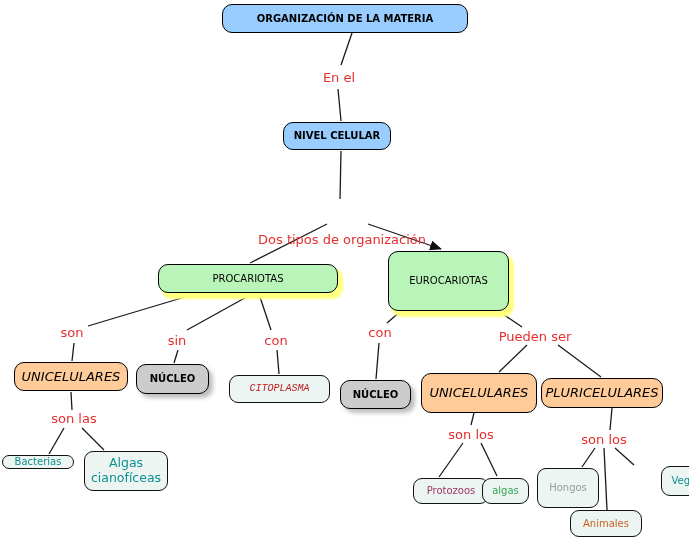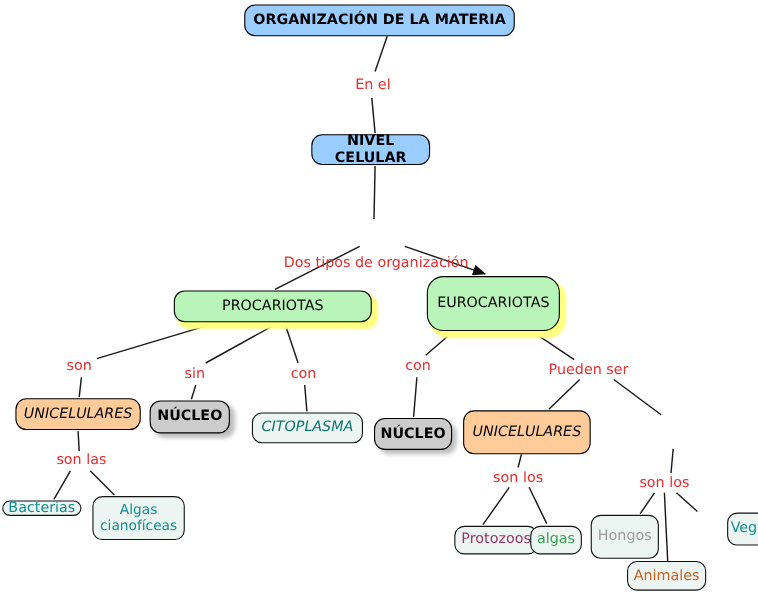--- a/index.html
+++ b/index.html
@@ -5,30 +5,30 @@
   html,body{margin:0;padding:0;background:#ffffff;}
   #canvas{
     position:relative;width:689px;height:539px;background:#ffffff;overflow:hidden;
     font-family:"DejaVu Sans","Liberation Sans",sans-serif;
   }
   #wires{position:absolute;left:0;top:0;width:689px;height:539px;}
   .node{
     position:absolute;box-sizing:border-box;
     display:flex;align-items:center;justify-content:center;text-align:center;
     border:1.6px solid #000;border-radius:10px;
-    font-size:13px;color:#000;background:#fff;line-height:1.18;
+    font-size:10px;color:#000;background:#fff;line-height:1.18;
     padding:1px 3px;white-space:pre-line;
   }
   .blue{background:#99ccff;font-weight:bold;}
   .green{background:#b9f4b9;font-weight:normal;box-shadow:4px 5px 2px 1px #ffff80;}
   .orange{background:#ffcc99;font-style:italic;font-size:13px;}
   .gray{background:#cccccc;font-weight:bold;box-shadow:4px 4px 4px #bfbfbf;}
   .leaf{background:#edf5f3;border-width:1.4px;border-radius:9px;border-color:#111;}
   .t-teal{color:#0f8f8f;}
-  .t-green{color:#0f766e;font-style:italic;}
+  .t-green{color:#b91c1c;font-style:italic;font-family:Liberation Mono, monospace;}
   .t-green2{color:#36a352;}
   .t-purple{color:#9c3566;}
   .t-gray{color:#9a9a9a;}
   .t-orangebrown{color:#c8611f;}
   .lbl{
     position:absolute;transform:translateX(-50%);
     font-size:13px;color:#e62e2e;white-space:nowrap;
   }
   .sm{font-size:12.5px;}
 </style>
@@ -72,32 +72,33 @@
       <line x1="615" y1="448" x2="634" y2="465"></line>
     </g>
   </svg>
 
   <div class="node blue" style="left:222px;top:4px;width:246px;height:29px;">ORGANIZACIÓN DE LA MATERIA</div>
 
   <div class="node blue" style="left:283px;top:122px;width:108px;height:28px;">NIVEL CELULAR</div>
 
   <div class="node green" style="left:158px;top:264px;width:180px;height:29px;">PROCARIOTAS</div>
 
-  <div class="node green" style="left:388px;top:251px;width:121px;height:50px;border-radius:15px;">EUROCARIOTAS</div>
+  <div class="node green" style="left:388px;top:251px;width:121px;height:60px;">EUROCARIOTAS</div>
 
   <div class="node orange" style="left:14px;top:362px;width:114px;height:29px;">UNICELULARES</div>
 
   <div class="node gray" style="left:136px;top:364px;width:73px;height:30px;">NÚCLEO</div>
 
   <div class="node leaf t-green" style="left:229px;top:375px;width:101px;height:28px;">CITOPLASMA</div>
 
   <div class="node gray" style="left:340px;top:380px;width:71px;height:29px;">NÚCLEO</div>
 
   <div class="node orange" style="left:421px;top:373px;width:116px;height:40px;">UNICELULARES</div>
 
+  <div class="node orange" style="left:541px;top:378px;width:122px;height:30px;">PLURICELULARES</div>
 
   <div class="node leaf t-teal" style="left:2px;top:455px;width:72px;height:14px;text-align:right;">Bacterias</div>
 
   <div class="node leaf t-teal sm" style="left:84px;top:451px;width:84px;height:40px;text-align:center;">Algas cianofíceas</div>
 
   <div class="node leaf t-purple" style="left:413px;top:478px;width:76px;height:26px;">Protozoos</div>
 
   <div class="node leaf t-green2" style="left:482px;top:478px;width:47px;height:26px;">algas</div>
 
   <div class="node leaf t-gray" style="left:537px;top:468px;width:62px;height:40px;">Hongos</div>

